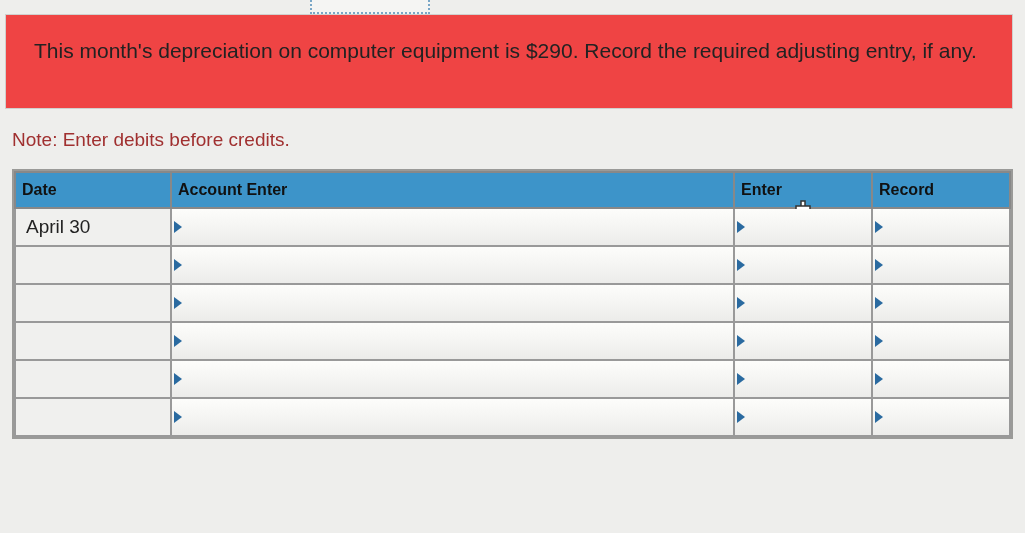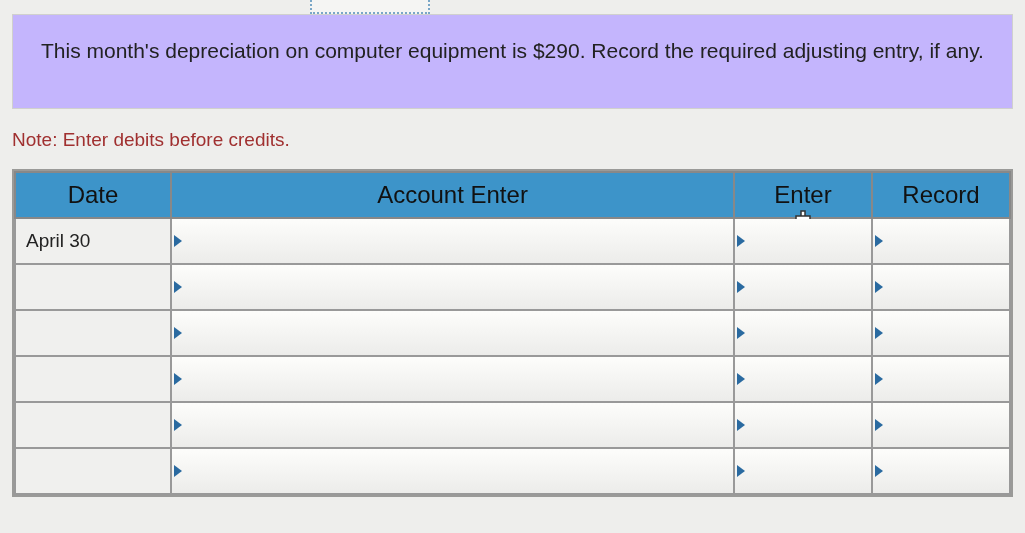--- a/index.html
+++ b/index.html
@@ -14,23 +14,23 @@
       position: absolute;
       top: 0;
       left: 310px;
       width: 120px;
       height: 14px;
       border: 2px dotted #7aa7c7;
       border-top: none;
       background: #f5f5f3;
     }
     .question-box {
-      margin: 14px 12px 0 12px;
+      margin: 14px 12px 0 5px;
       padding: 20px 28px 40px 28px;
-      background: #c4b5fd;
+      background: #ef4444;
       border: 1px solid #d0d0ce;
       font-size: 21px;
       color: #222;
       line-height: 1.55;
     }
     .note {
       margin: 20px 0 16px 12px;
       font-size: 19px;
       color: #a03030;
     }
@@ -41,30 +41,30 @@
       padding: 0;
     }
     table.journal {
       width: 100%;
       border-collapse: collapse;
       table-layout: fixed;
     }
     table.journal th {
       background: #3d94c9;
       color: #111;
-      font-weight: normal;
-      font-size: 24px;
+      font-weight: bold;
+      font-size: 16px;
       padding: 8px 6px;
       border: 2px solid #888;
-      text-align: center;
+      text-align: left;
       position: relative;
     }
     table.journal td {
       border: 2px solid #999;
-      height: 46px;
+      height: 38px;
       padding: 4px 10px;
       font-size: 19px;
       color: #222;
       background: #f0f0ee;
       position: relative;
     }
     table.journal td.editable {
       background: linear-gradient(#fdfdfb, #ececea);
     }
     .col-date { width: 156px; }

